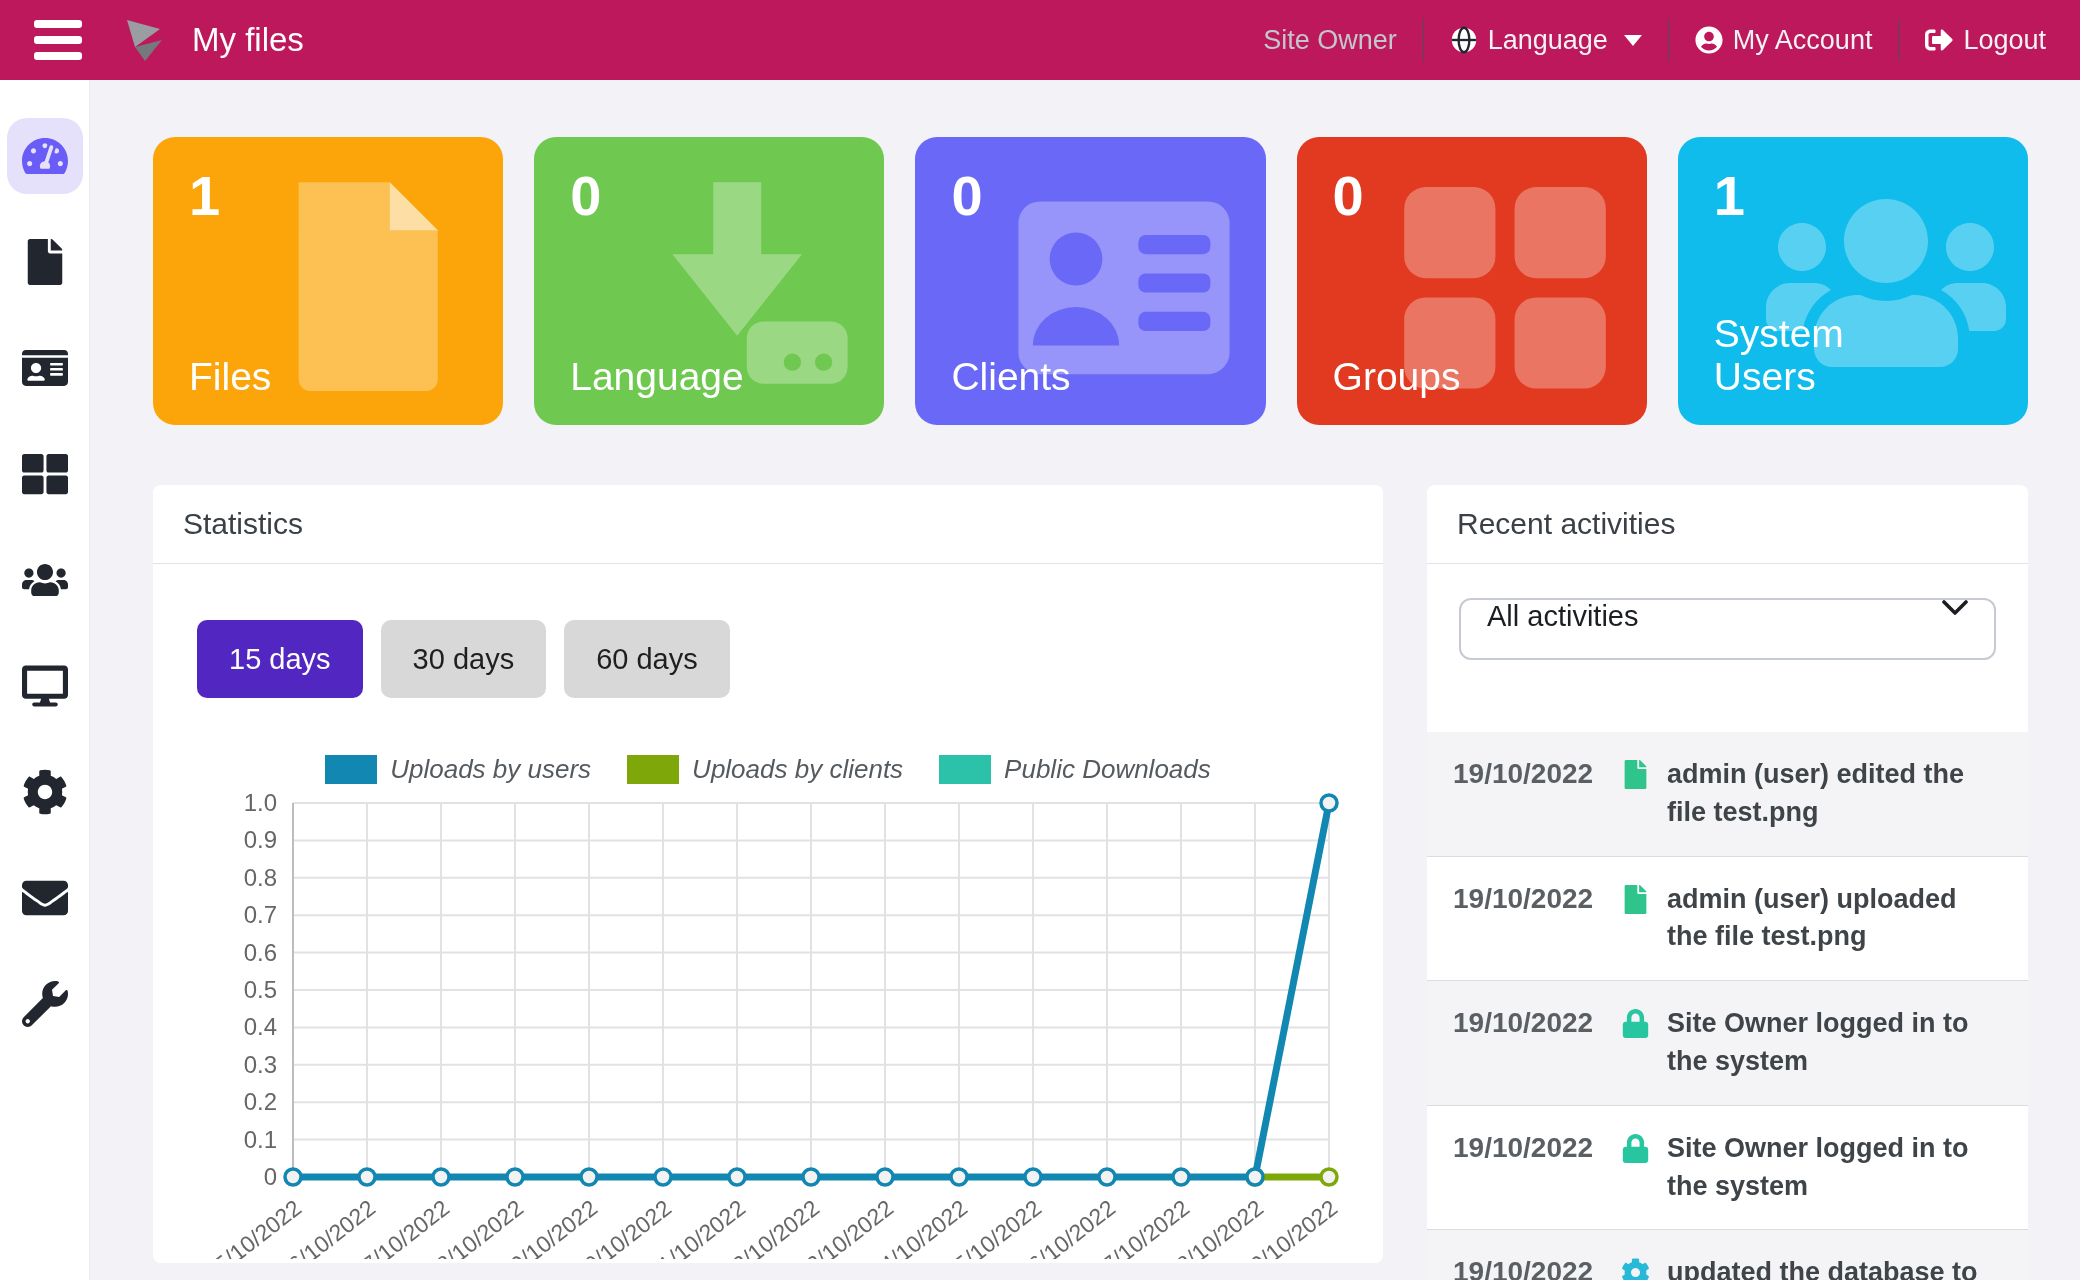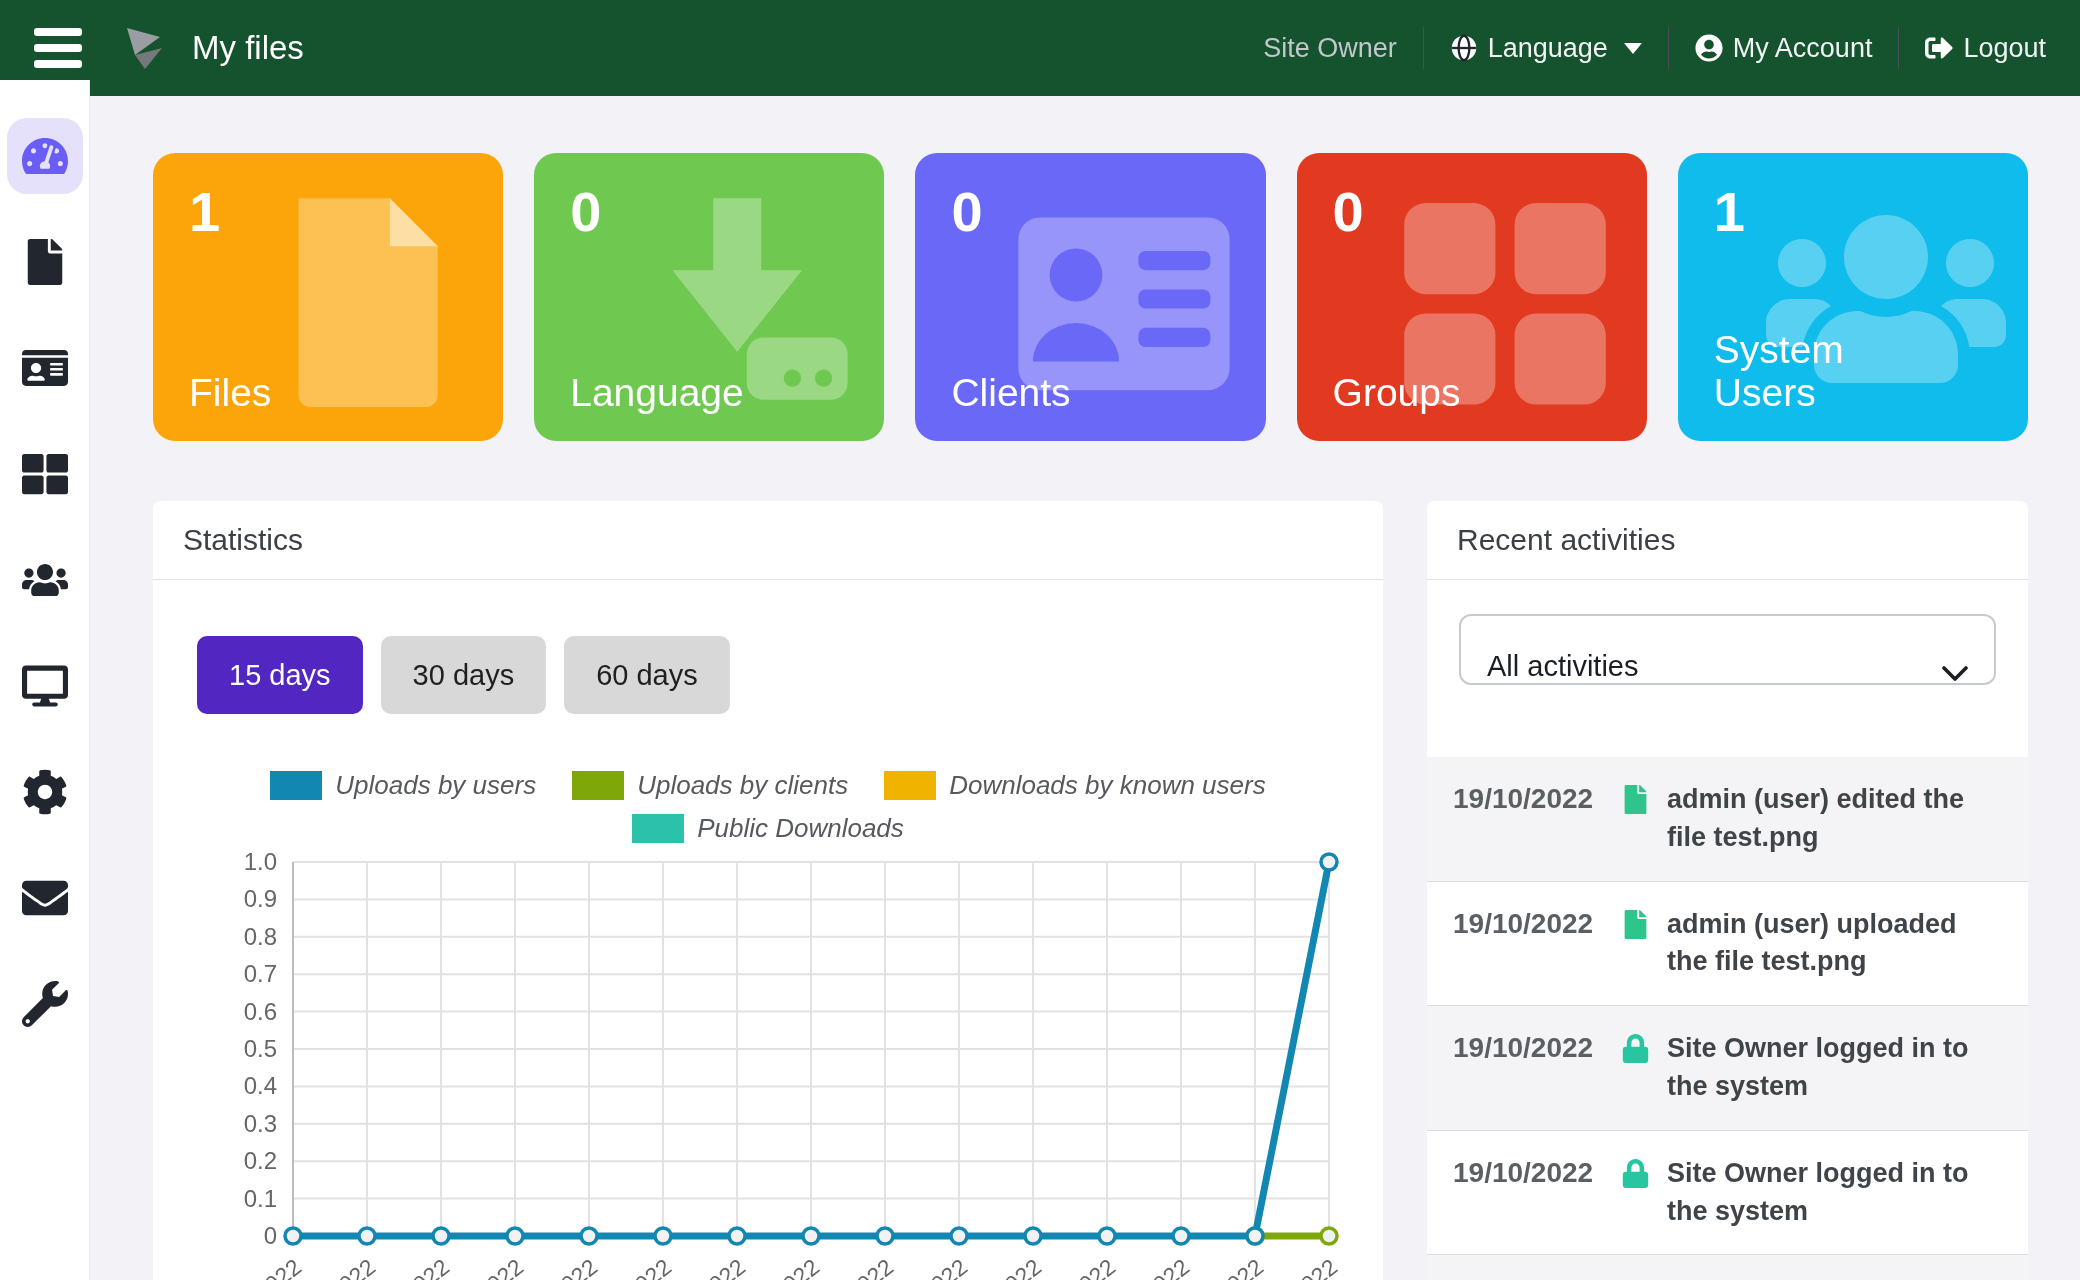--- a/index.html
+++ b/index.html
@@ -1,20 +1,20 @@
 <!DOCTYPE html>
 <html><head>
 <meta charset="utf-8">
 <style>
   * { margin:0; padding:0; box-sizing:border-box; }
   html,body { width:2080px; height:1280px; overflow:hidden; }
   body { font-family:"Liberation Sans", sans-serif; background:#f3f3f7; color:#3f4449; }
 
   
-  .topbar { height:96px; background:#14532d; display:flex; align-items:center; padding:0 30px; }
+  .topbar { height:80px; background:#be185d; display:flex; align-items:center; padding:0 30px; }
   .hamburger { width:48px; height:40px; display:flex; flex-direction:column; justify-content:space-between; cursor:pointer; margin-left:4px; }
   .hamburger span { display:block; height:8px; border-radius:3px; background:#fff; }
   .logo { margin-left:38px; width:46px; height:46px; }
   .page-title { color:#fff; font-size:33px; margin-left:26px; font-weight:400; }
   .topbar-right { margin-left:auto; display:flex; align-items:center; }
   .topbar-right .tb-item { display:flex; align-items:center; gap:10px; color:#f1f2f4; font-size:27px; padding:0 26px; cursor:pointer; }
   .topbar-right .tb-user { color:#c3c7cc; cursor:default; }
   .tb-divider { width:1px; height:42px; background:#4a4f57; }
   .caret-down { width:0; height:0; border-left:9px solid transparent; border-right:9px solid transparent; border-top:11px solid #fff; margin-left:6px; }
   .tb-icon { width:28px; height:28px; display:inline-block; }
@@ -51,22 +51,22 @@
   .range-btn.active { background:#5226c1; color:#fff; }
 
   .legend { margin-top:56px; display:flex; flex-wrap:wrap; justify-content:center; column-gap:36px; row-gap:12px; padding:0 40px; }
   .legend-item { display:flex; align-items:center; gap:13px;font-style:italic; }
   .legend-swatch { width:52px; height:29px; display:inline-block; }
   .legend-label { font-size:26px; color:#555a5f; }
 
   .chart-wrap { margin:4px 0 0 30px; }
 
   
-  .filter-select { margin:34px 32px 0 32px; height:71px; border:2px solid #c6cad2; border-radius:12px;
-                   display:flex; align-items:flex-end; padding:0 26px; cursor:pointer; background:#fff; }
+  .filter-select { margin:34px 32px 0 32px; height:62px; border:2px solid #c6cad2; border-radius:12px;
+                   display:flex; align-items:flex-start; padding:0 26px; cursor:pointer; background:#fff; }
   .filter-select .sel-text { font-size:29px; color:#1b1f23; }
   .filter-select .chev { margin-left:auto; }
   .activity-list { margin-top:72px; }
   .activity-row { display:flex; padding:24px 26px; border-bottom:1px solid #dcdce0; }
   .activity-row.alt { background:#f4f4f6; }
   .activity-date { width:168px; flex:none; font-weight:bold; font-size:28px; color:#5a5f64; padding-top:2px; }
   .activity-icon { width:46px; flex:none; padding-top:4px; }
   .activity-icon svg { width:29px; height:29px; }
   .activity-text { flex:1; font-size:27px; color:#3f4449; line-height:1.4; overflow-wrap:anywhere; padding-right:6px;font-weight:bold; }
 </style>
@@ -233,24 +233,20 @@
       </div>
 
       <div class="legend">
         <div class="legend-item">
           <span class="legend-swatch" style="background: rgb(18, 135, 178); --c: #1287b2;"></span>
           <span class="legend-label">Uploads by users</span>
         </div>
         <div class="legend-item">
           <span class="legend-swatch" style="background: rgb(126, 168, 10); --c: #7ea80a;"></span>
           <span class="legend-label">Uploads by clients</span>
-        </div>
-        <div class="legend-item">
-          <span class="legend-swatch" style="background: rgb(240, 180, 0); --c: #f0b400;"></span>
-          <span class="legend-label">Downloads by known users</span>
         </div>
         <div class="legend-item">
           <span class="legend-swatch" style="background: rgb(44, 194, 169); --c: #2cc2a9;"></span>
           <span class="legend-label">Public Downloads</span>
         </div>
       </div>
 
       <div class="chart-wrap">
         <svg id="chart" width="1174" height="470">
             <line x1="110" y1="388" x2="1146" y2="388" stroke="#e2e2e4" stroke-width="2"></line>

